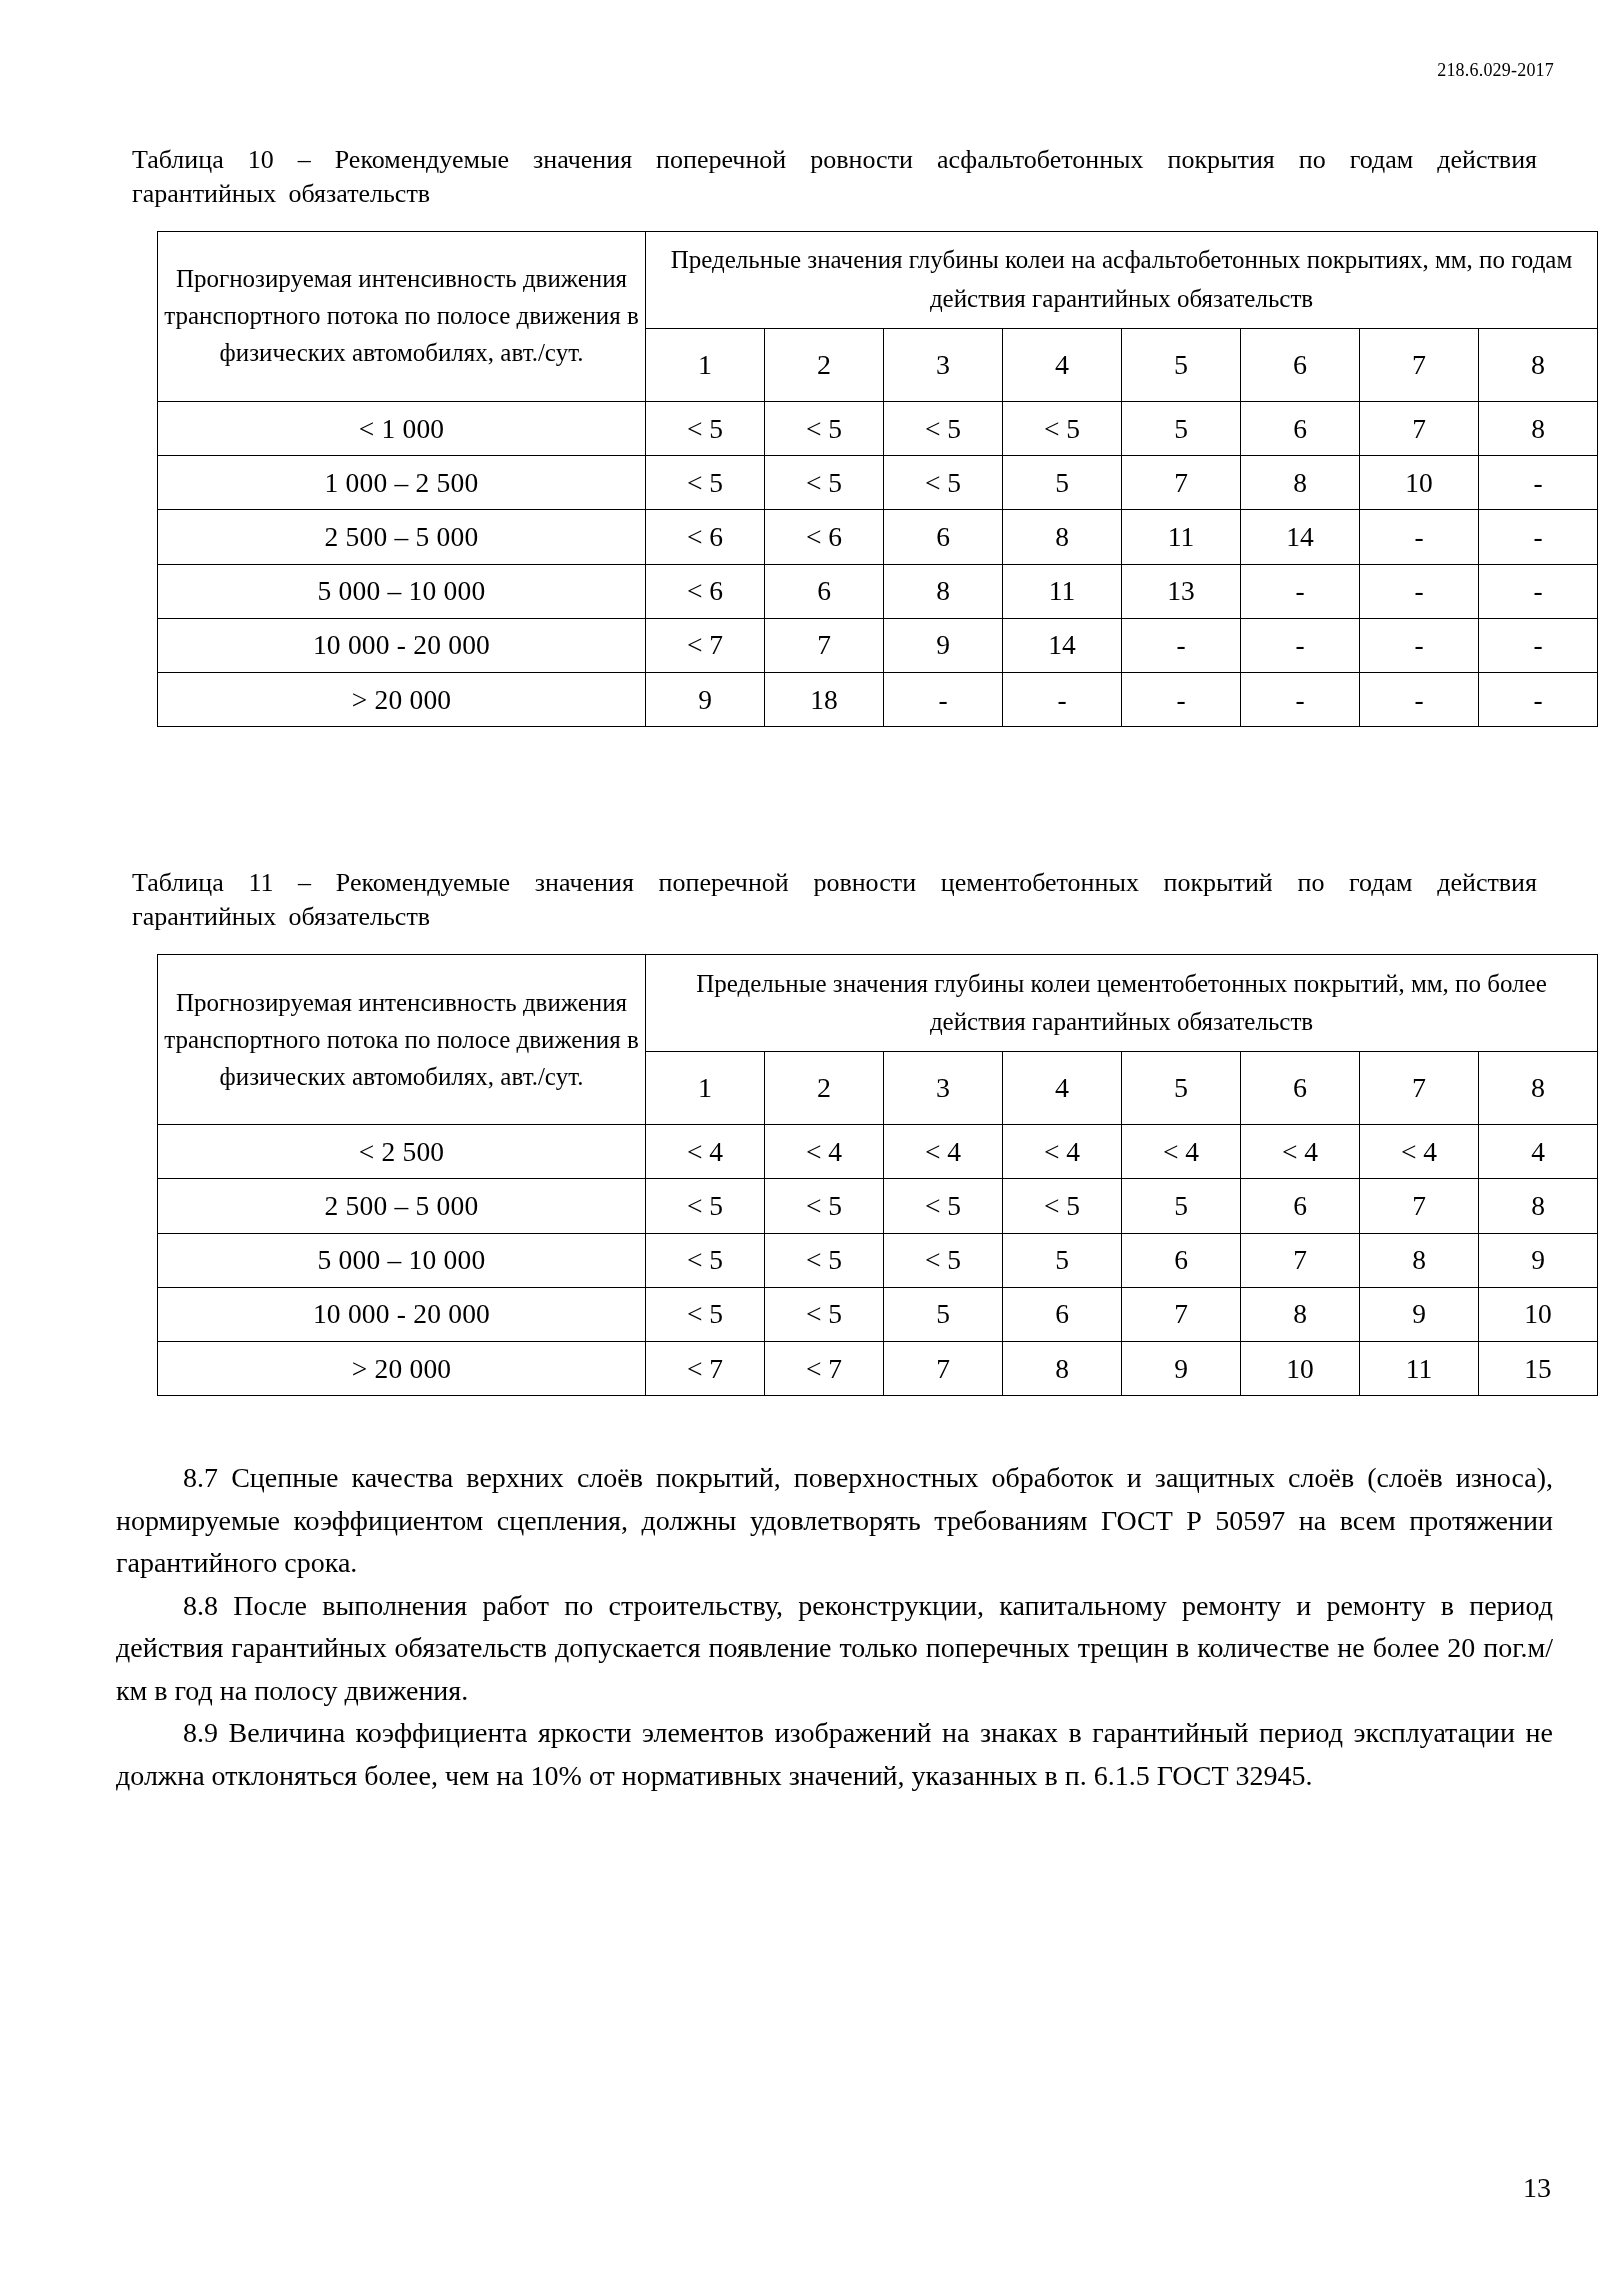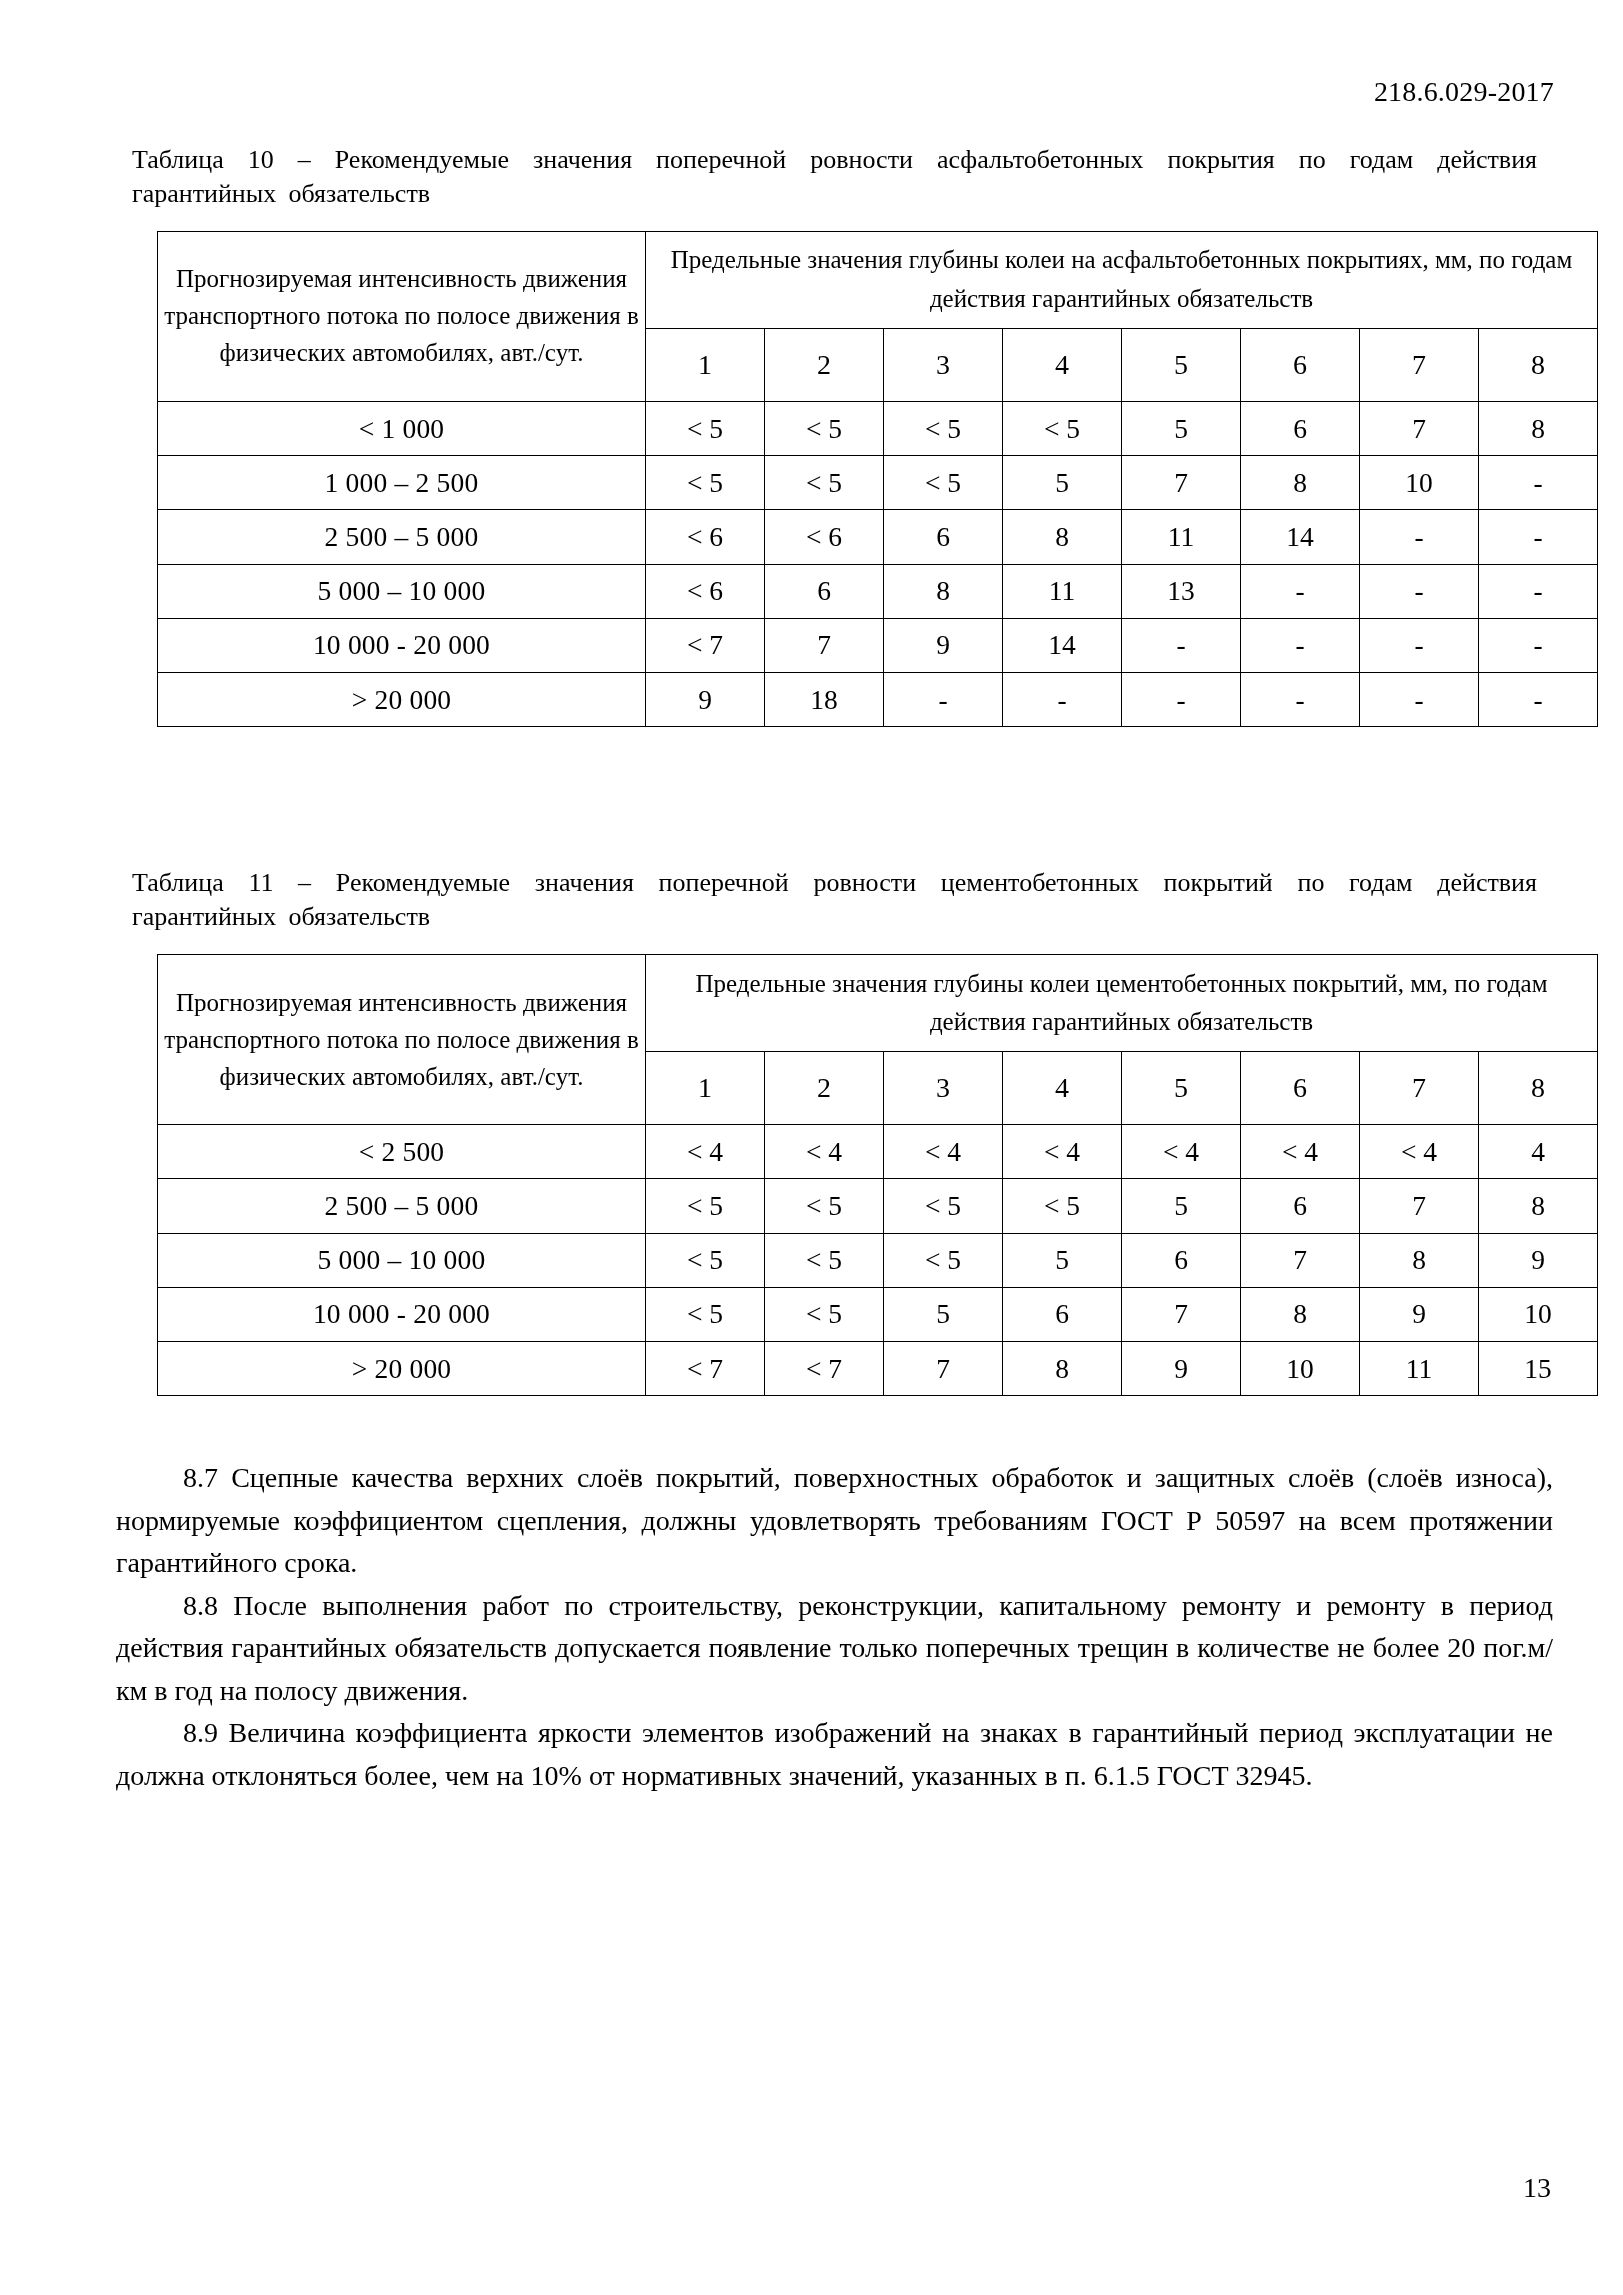--- a/index.html
+++ b/index.html
@@ -24,22 +24,22 @@
     position: absolute;
     left: 116px;
     top: 0;
     width: 1437px;
   }
 
   
   .running-head {
     position: absolute;
     right: 70px;
-    top: 76px;
-    font-size: 28px;
+    top: 60px;
+    font-size: 18px;
     letter-spacing: 0.2px;
     white-space: nowrap;
   }
 
   
   .page-number {
     position: absolute;
     right: 73px;
     top: 2172px;
     font-size: 28px;
@@ -247,21 +247,21 @@
             <col style="width:119px">
             <col style="width:119px">
           <col style="width:119px">
             <col style="width:119px">
             <col style="width:119px">
             <col style="width:119px">
         </colgroup>
         <tbody>
           <tr>
             <td class="th-stub" rowspan="2">Прогнозируемая интенсивность движения транспортного потока по полосе движения в физических автомобилях, авт./сут.</td>
-            <td class="th-span" colspan="8">Предельные значения глубины колеи цементобетонных покрытий, мм, по годам действия гарантийных обязательств</td>
+            <td class="th-span" colspan="8">Предельные значения глубины колеи цементобетонных покрытий, мм, по более действия гарантийных обязательств</td>
           </tr>
           <tr class="yr-head">
             <td>1</td>
             <td>2</td>
             <td>3</td>
             <td>4</td>
             <td>5</td>
             <td>6</td>
             <td>7</td>
             <td>8</td>

